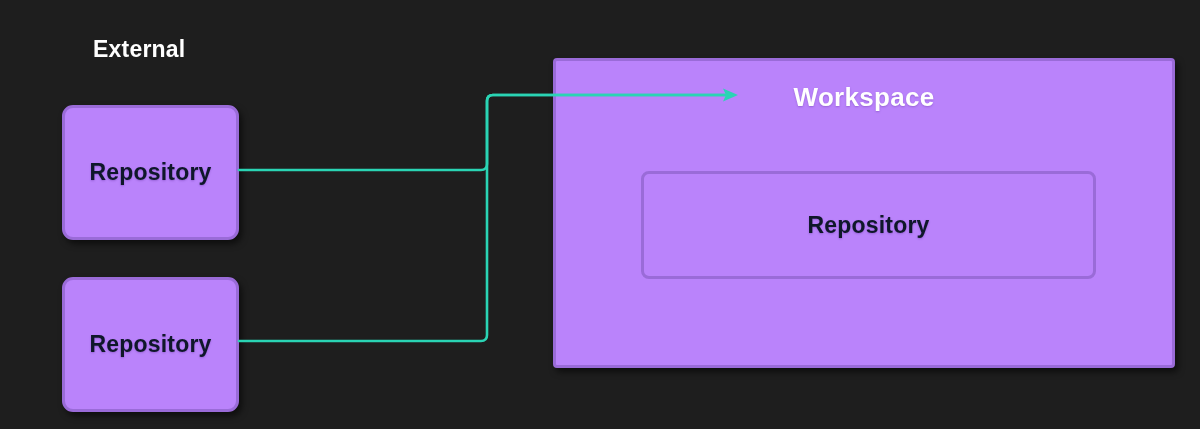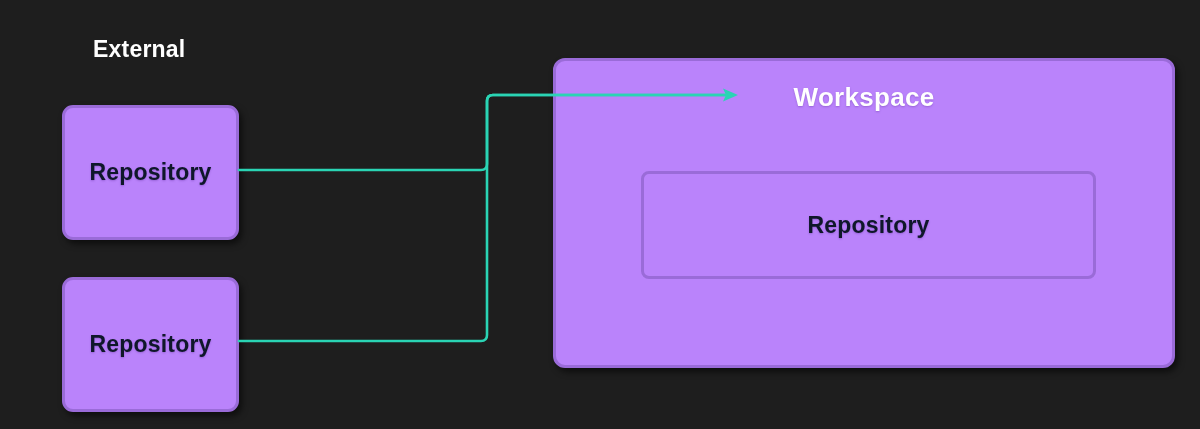--- a/index.html
+++ b/index.html
@@ -54,21 +54,21 @@
   .ext-repo-1 { left: 62px;  top: 105px; width: 177px; height: 135px; }
   .ext-repo-2 { left: 62px;  top: 277px; width: 177px; height: 135px; }
 
   
   .workspace {
     left: 553px;
     top: 58px;
     width: 622px;
     height: 310px;
     display: block;
-    border-radius: 12px;
+    border-radius: 4px;
   }
   .workspace-title {
     position: absolute;
     left: 0;
     right: 0;
     top: 21px;
     text-align: center;
     color: #ffffff;
     font-size: 26px;
     font-weight: bold;

